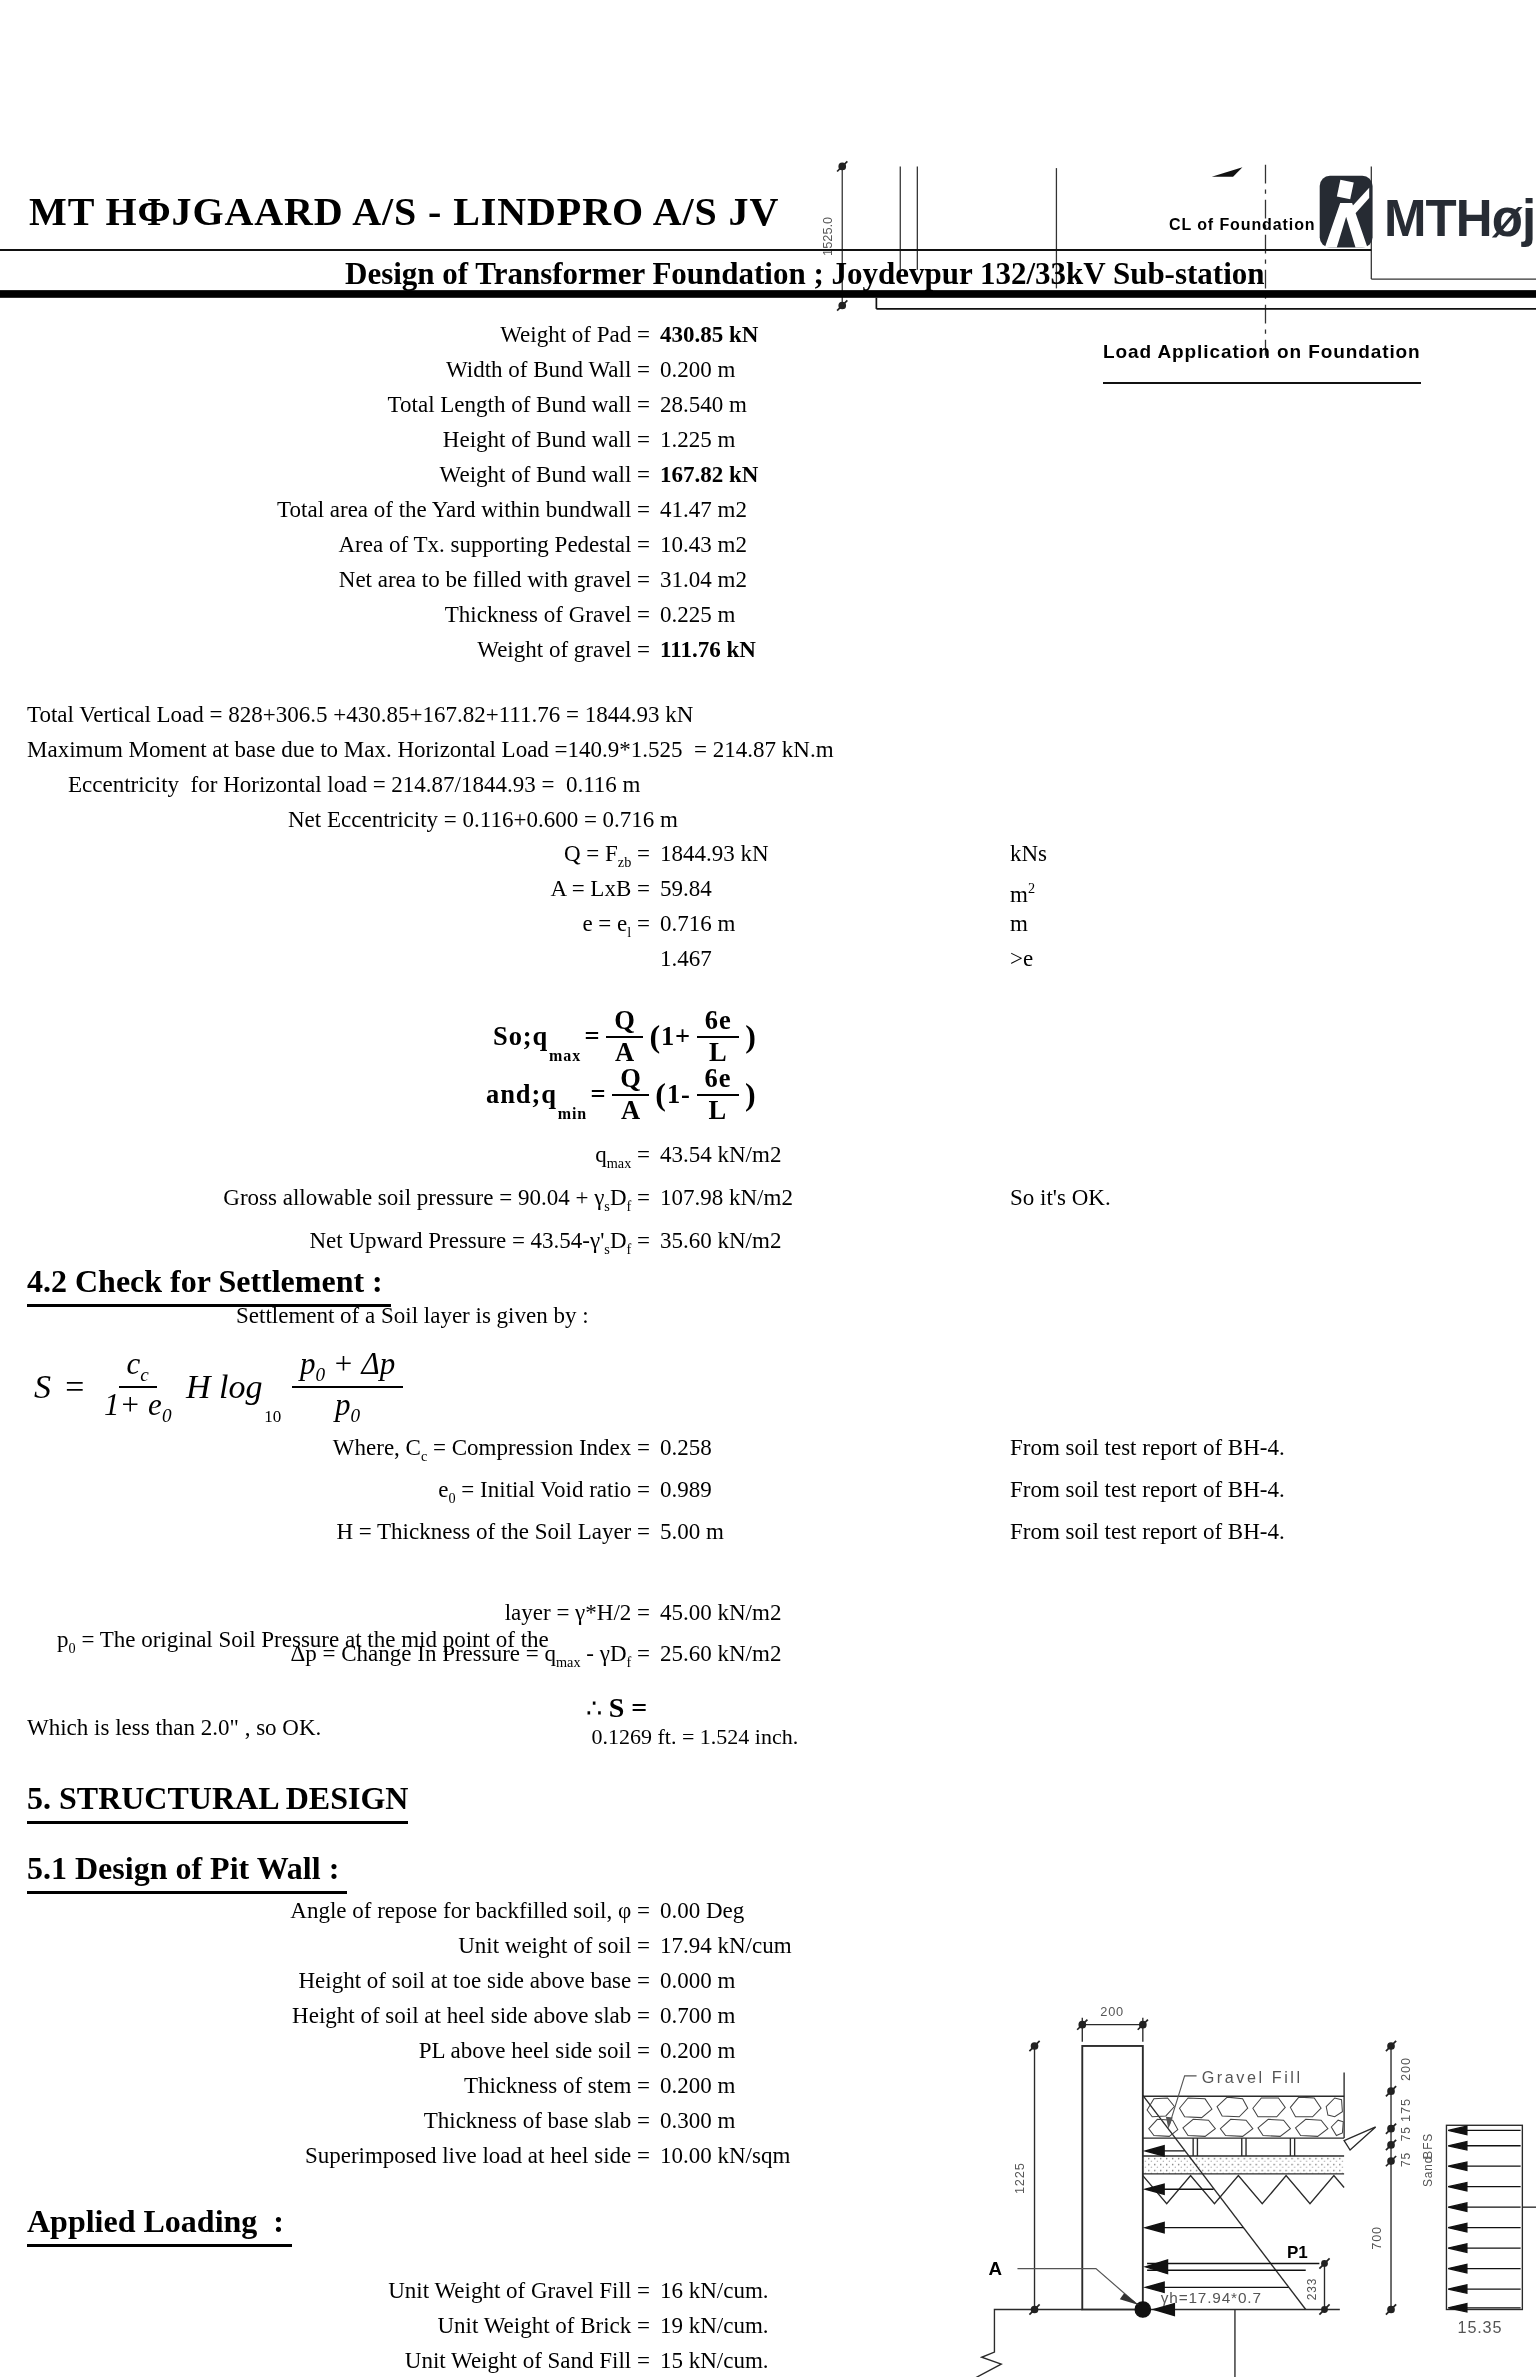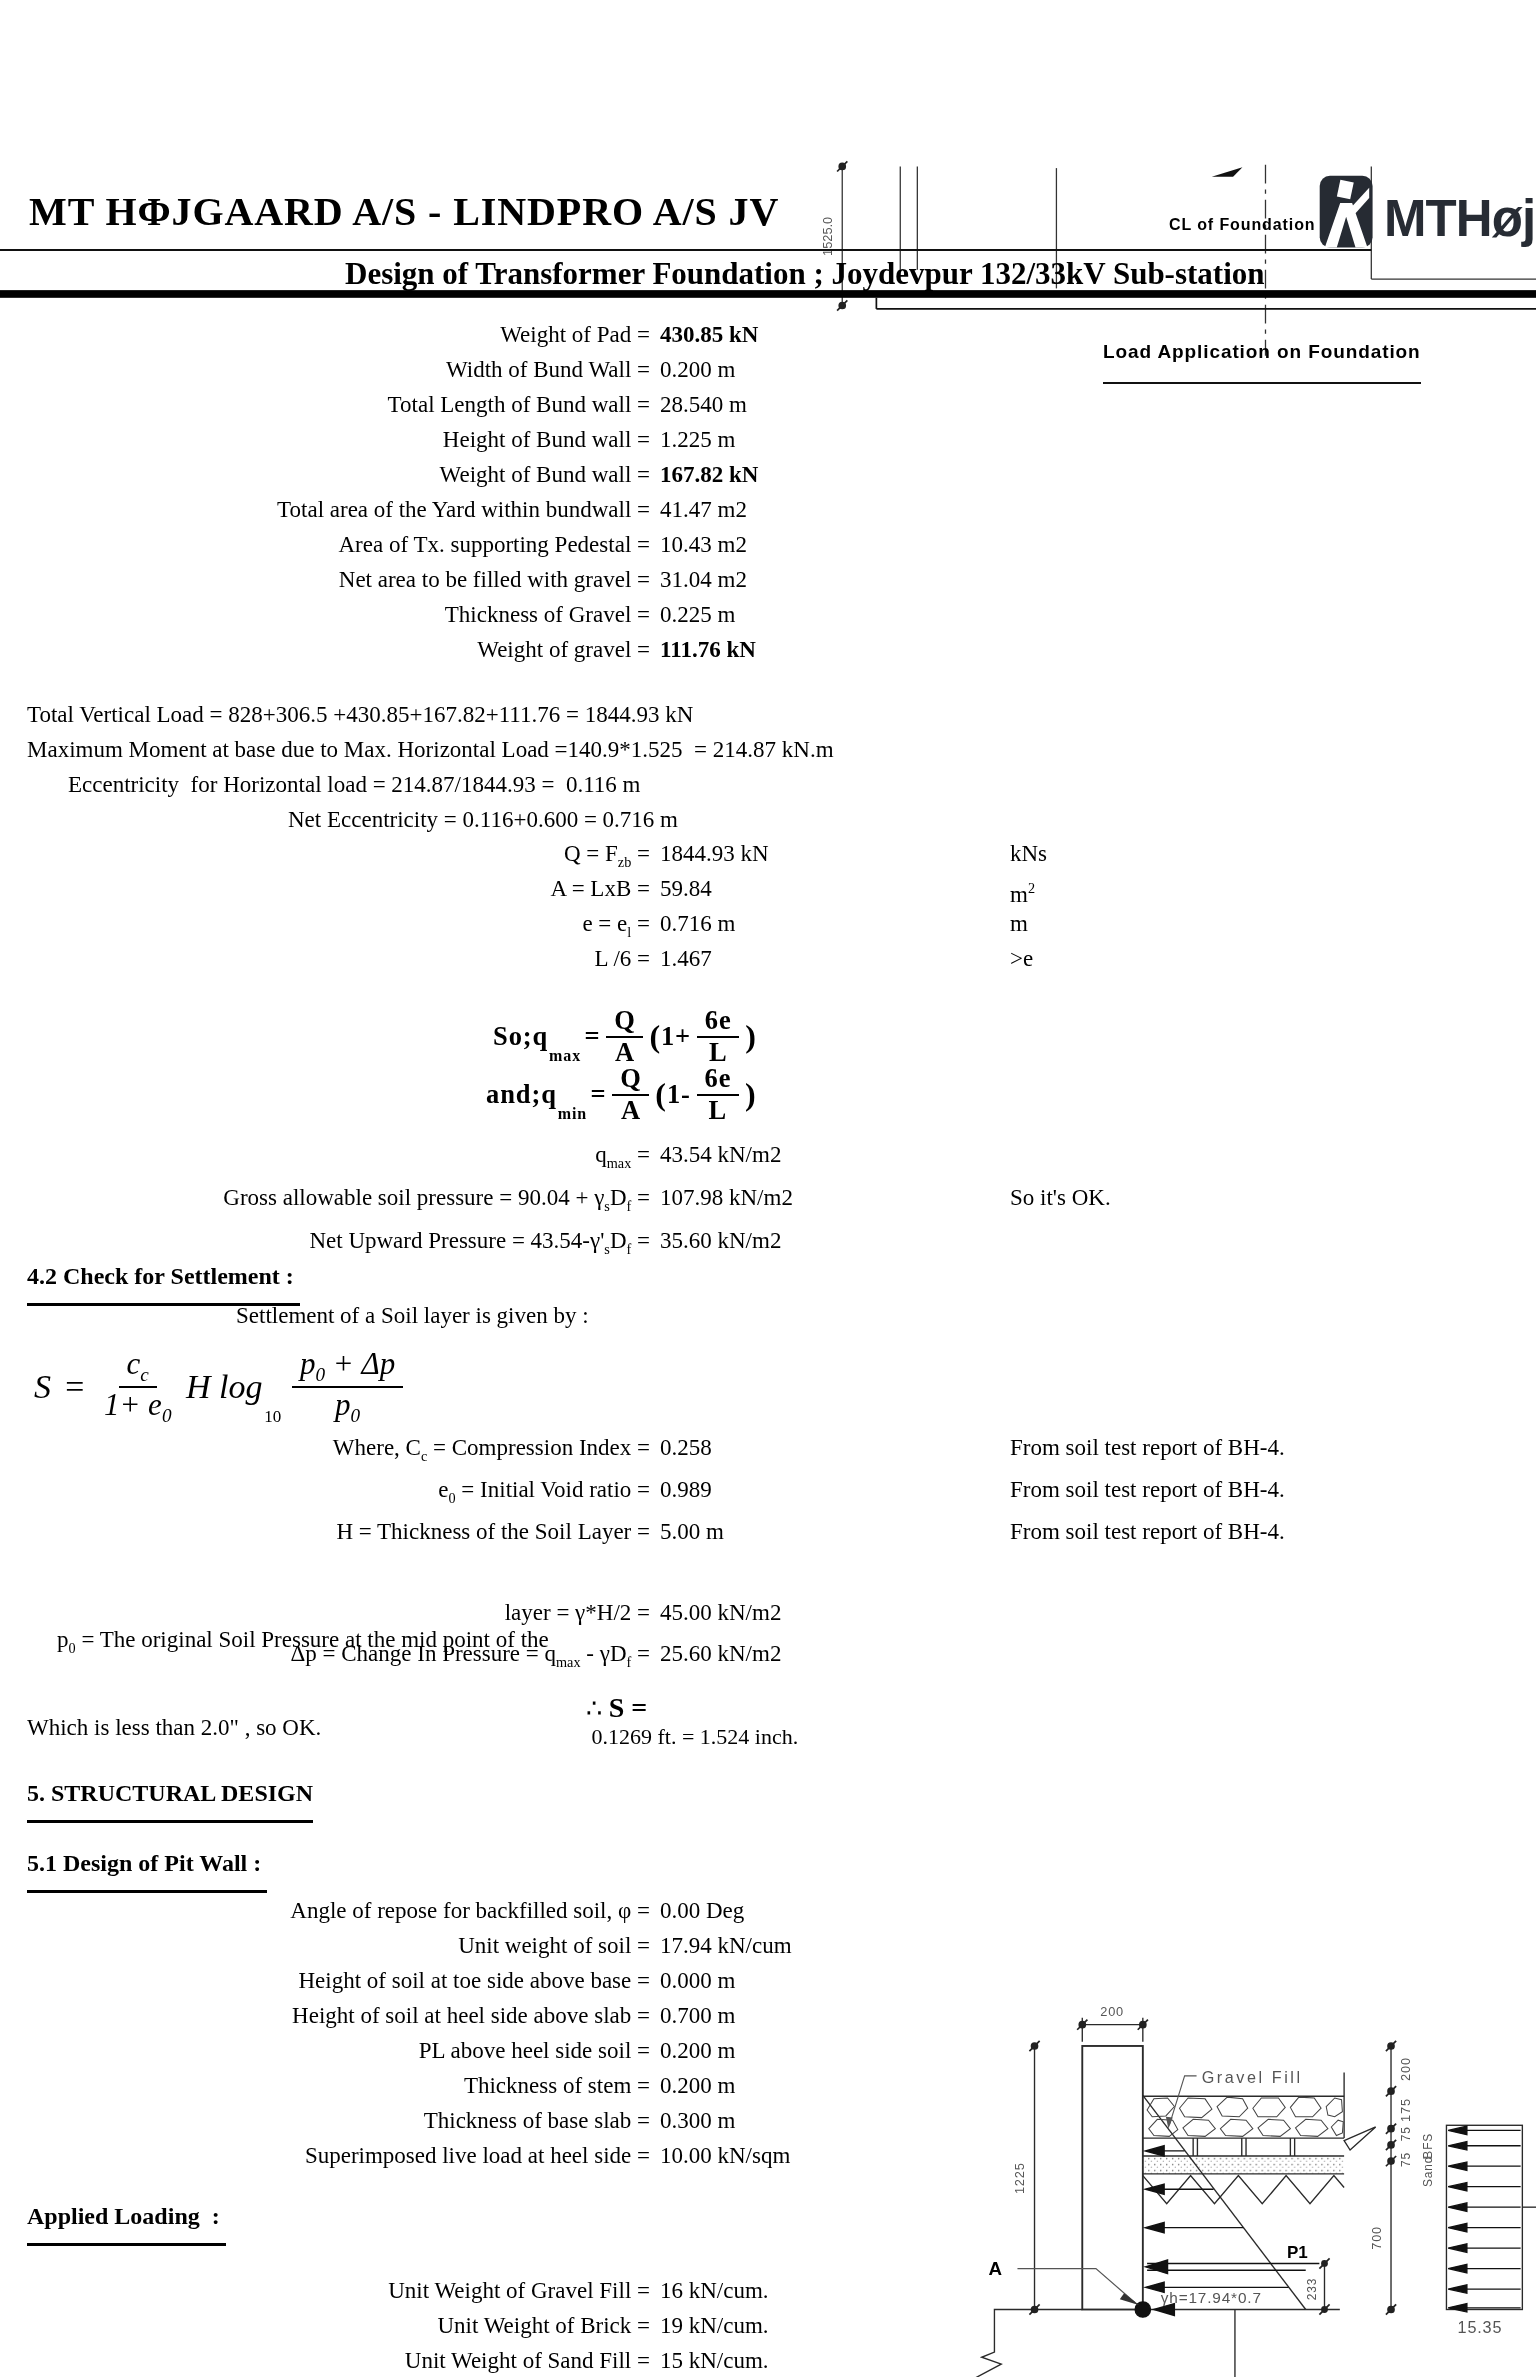--- a/index.html
+++ b/index.html
@@ -17,21 +17,21 @@
   
   .rows{position:absolute;left:0;top:0;width:1536px;}
   .row{position:relative;height:35px;font-size:23px;line-height:35px;}
   .row .lbl{position:absolute;left:0;width:650px;text-align:right;white-space:pre;}
   .row .val{position:absolute;left:660px;white-space:pre;}
   .row .val.b{font-weight:bold;}
   .row .note{position:absolute;left:1010px;white-space:pre;}
   .row.wide .lbl{width:1007px;}
   .row.wide .val{left:1017px;}
   .free{position:absolute;font-size:23px;white-space:pre;}
-  .h{position:absolute;font-size:24px;font-weight:bold;border-bottom:3px solid #000;padding-bottom:13px;white-space:pre;}
+  .h{position:absolute;font-size:32px;font-weight:bold;border-bottom:3px solid #000;padding-bottom:4px;white-space:pre;}
   sub{font-size:62%;} sup{font-size:62%;}
   .bigS{font-size:28px;font-weight:bold;}
   
   .eq{position:absolute;display:flex;align-items:center;font-weight:bold;font-size:26.5px;letter-spacing:0.9px;}
   .eq .sub{font-size:16px;align-self:flex-end;margin:0 3.4px 1.7px 0.9px;}
   .frac{display:inline-flex;flex-direction:column;align-items:center;margin:0 6px;}
   .frac .fn{padding:0 7.7px 0.9px 7.7px;border-bottom:2.6px solid #000;line-height:1.05;}
   .frac .fd{line-height:1.1;}
   .par{font-size:32px;font-weight:bold;}
   .sf{position:absolute;display:flex;align-items:center;font-style:italic;font-size:34px;}
@@ -140,21 +140,20 @@
         <span class="lbl">A = LxB =</span>
         <span class="val">59.84</span>
         <span class="note">m<sup>2</sup></span>
       </div>
       <div class="row">
         <span class="lbl">e = e<sub>l</sub> =</span>
         <span class="val">0.716 m</span>
         <span class="note">m</span>
       </div>
       <div class="row">
-        <span class="lbl">L /6 =</span>
         <span class="val">1.467</span>
         <span class="note">&gt;e</span>
       </div>
     </div>
 
   <div class="eq" style="left:493px;top:1007px">
     <span>So;q</span>
       <span class="sub">max</span>
     <span>=</span>
     <span class="frac">

